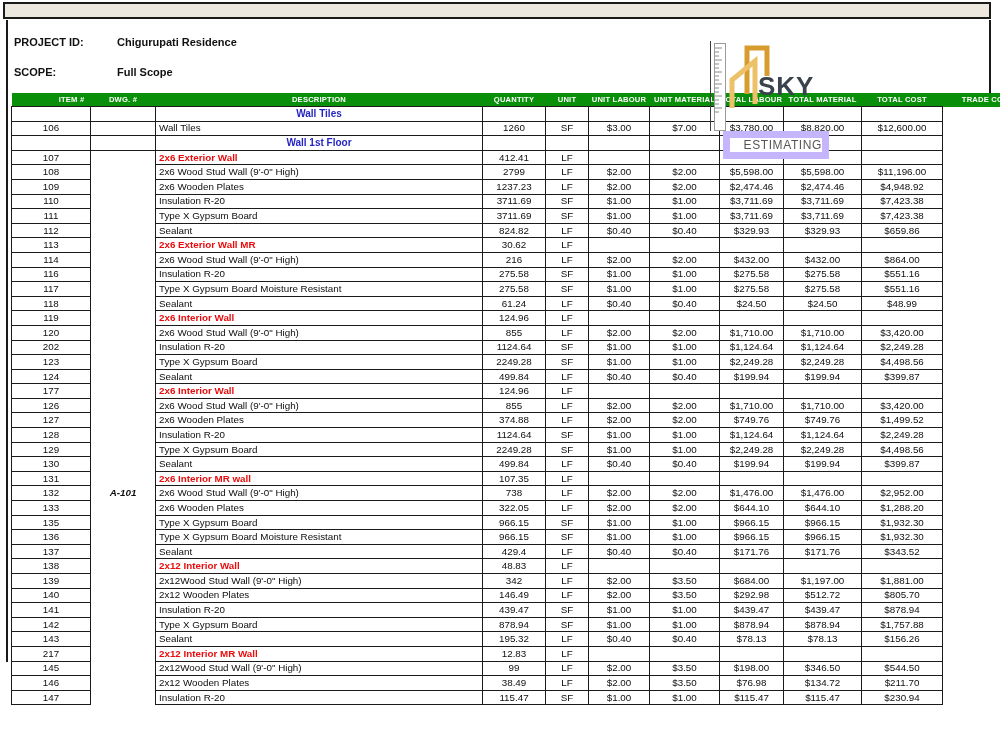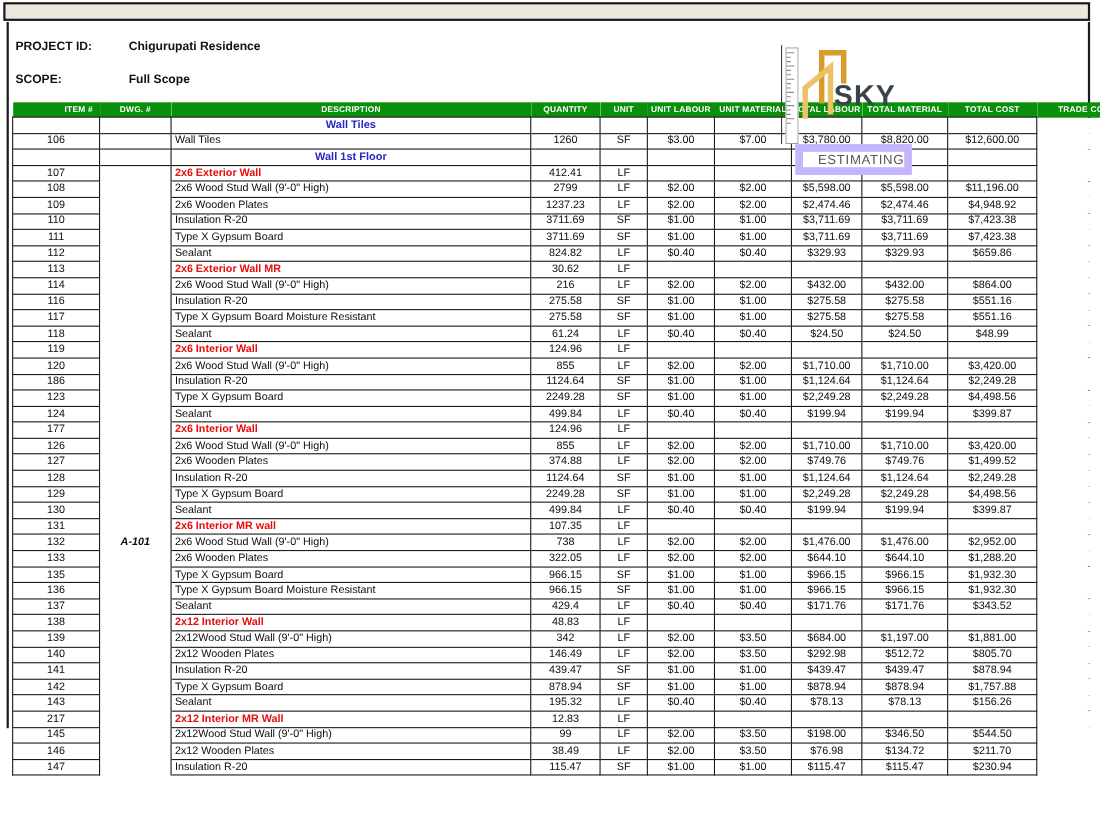--- a/index.html
+++ b/index.html
@@ -315,21 +315,21 @@
           <td class="c-center">855</td>
           <td class="c-center">LF</td>
           <td class="c-center">$2.00</td>
           <td class="c-center">$2.00</td>
           <td class="c-center">$1,710.00</td>
           <td class="c-center">$1,710.00</td>
           <td class="c-center">$3,420.00</td>
           <td class="c-trade"></td>
         </tr>
         <tr>
-          <td class="c-center">186</td>
+          <td class="c-center">202</td>
           <td class="c-dwg-merged"></td>
           <td class="c-desc">Insulation R-20</td>
           <td class="c-center">1124.64</td>
           <td class="c-center">SF</td>
           <td class="c-center">$1.00</td>
           <td class="c-center">$1.00</td>
           <td class="c-center">$1,124.64</td>
           <td class="c-center">$1,124.64</td>
           <td class="c-center">$2,249.28</td>
           <td class="c-trade"></td>

